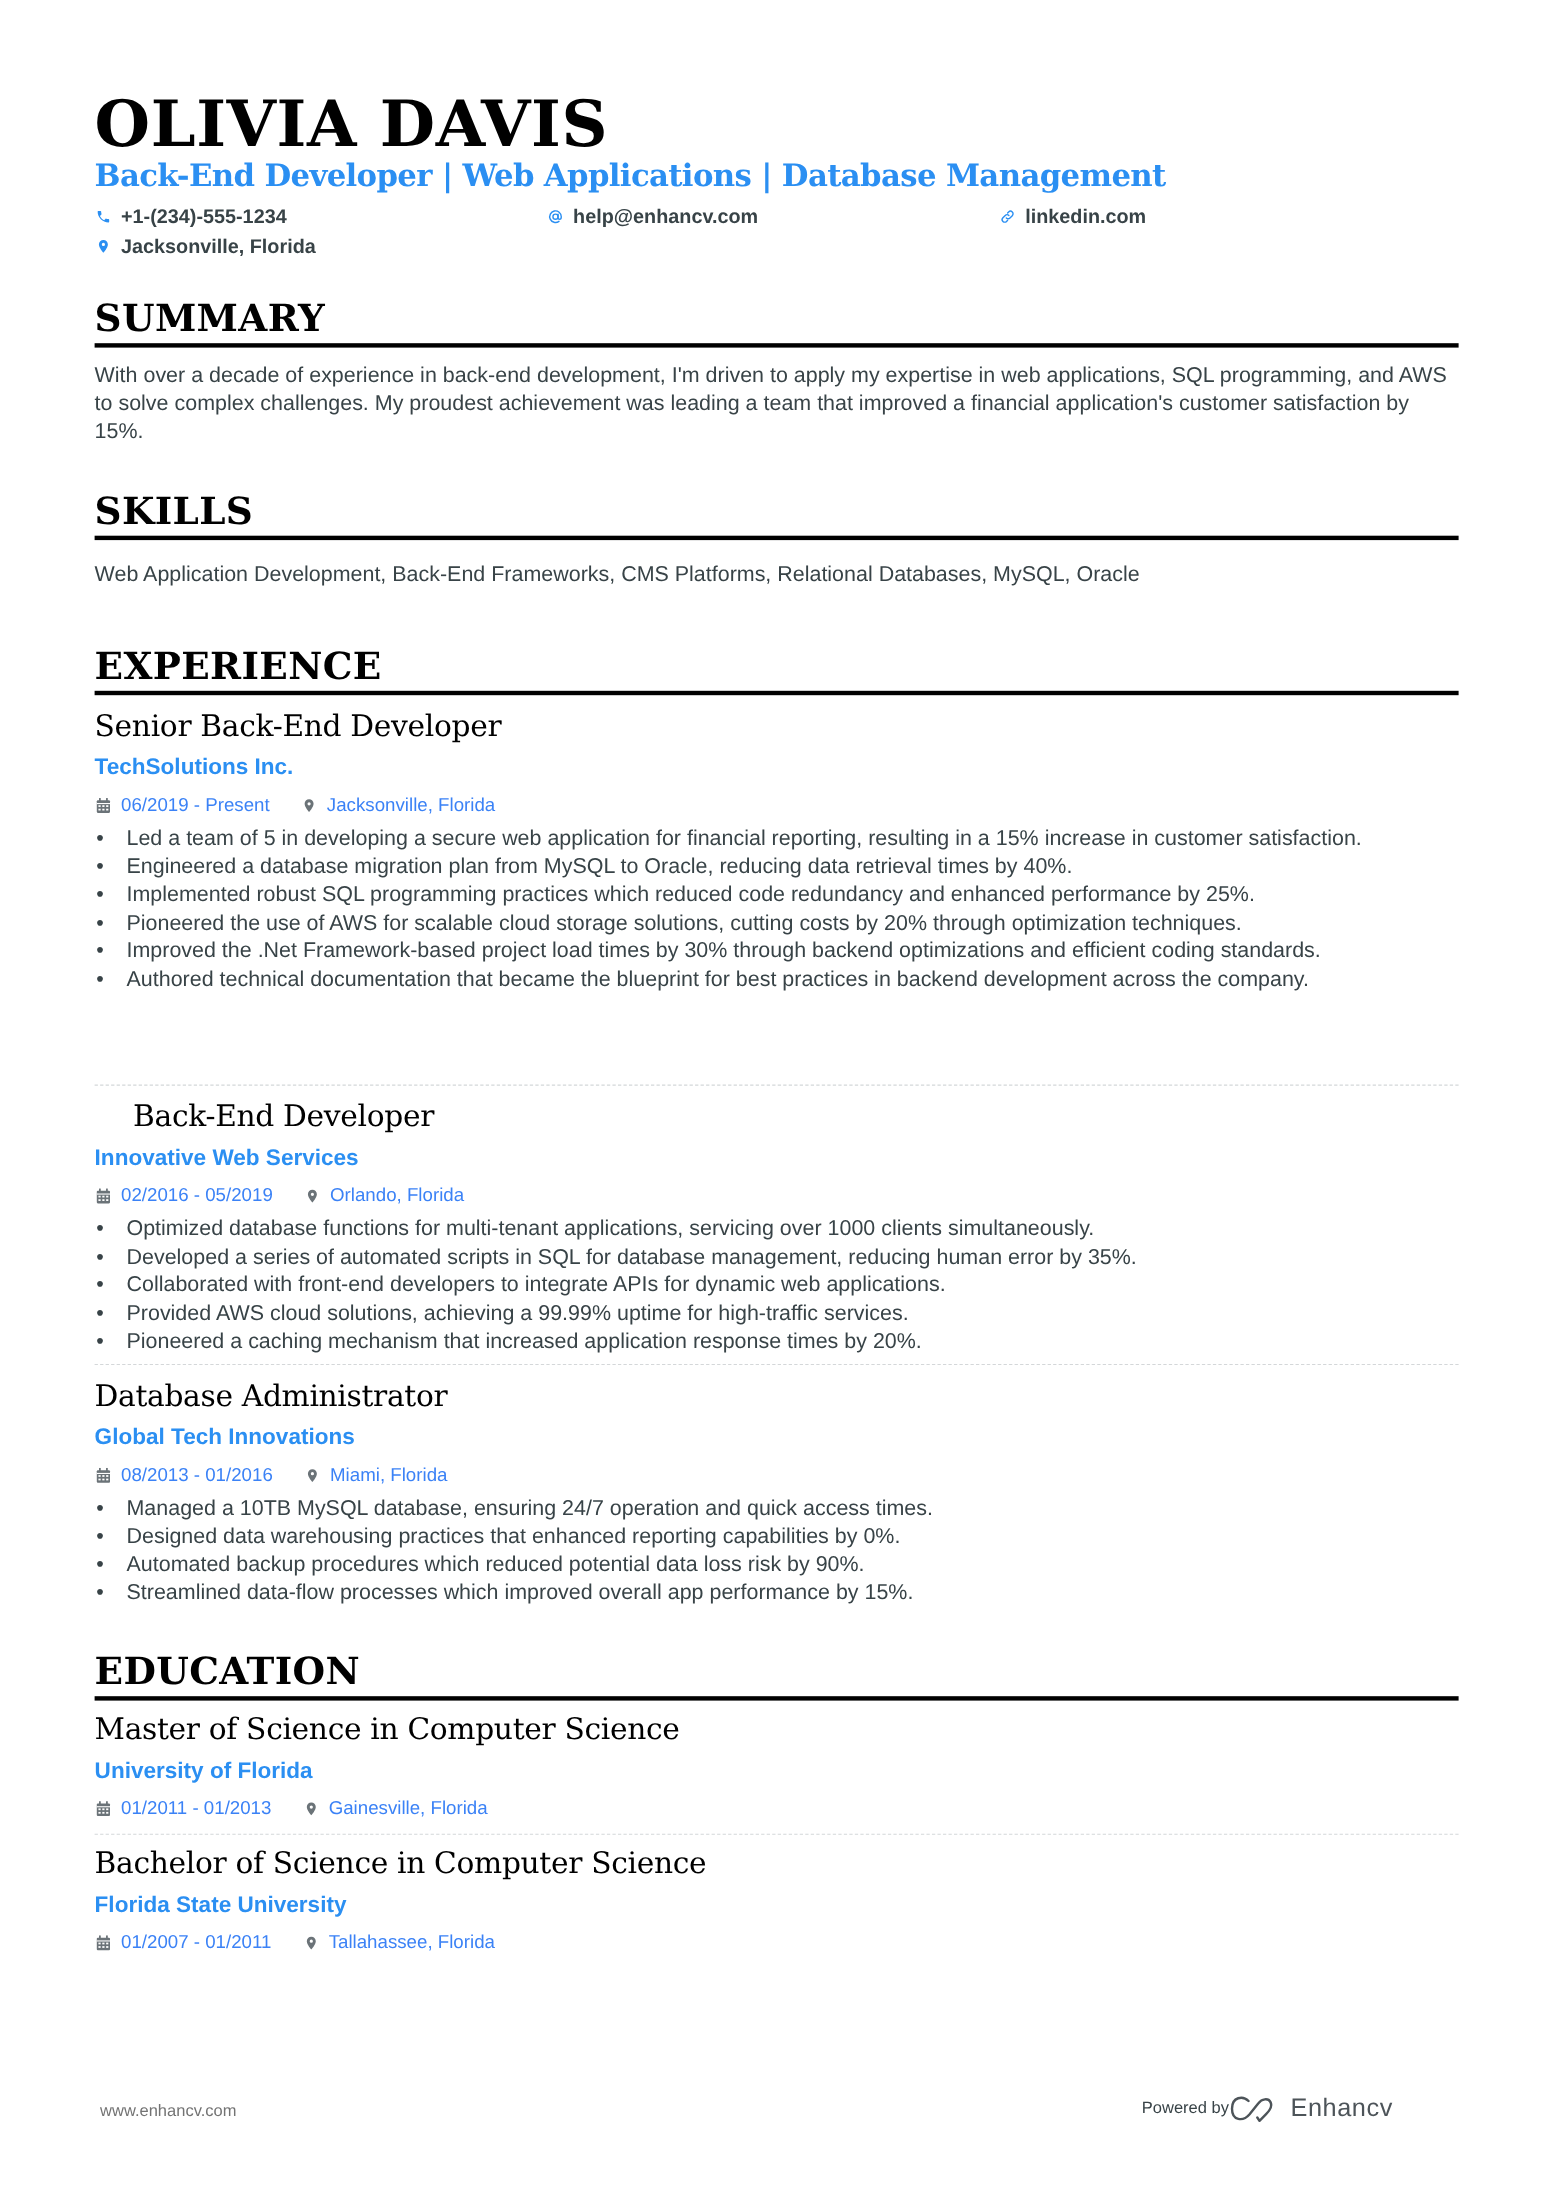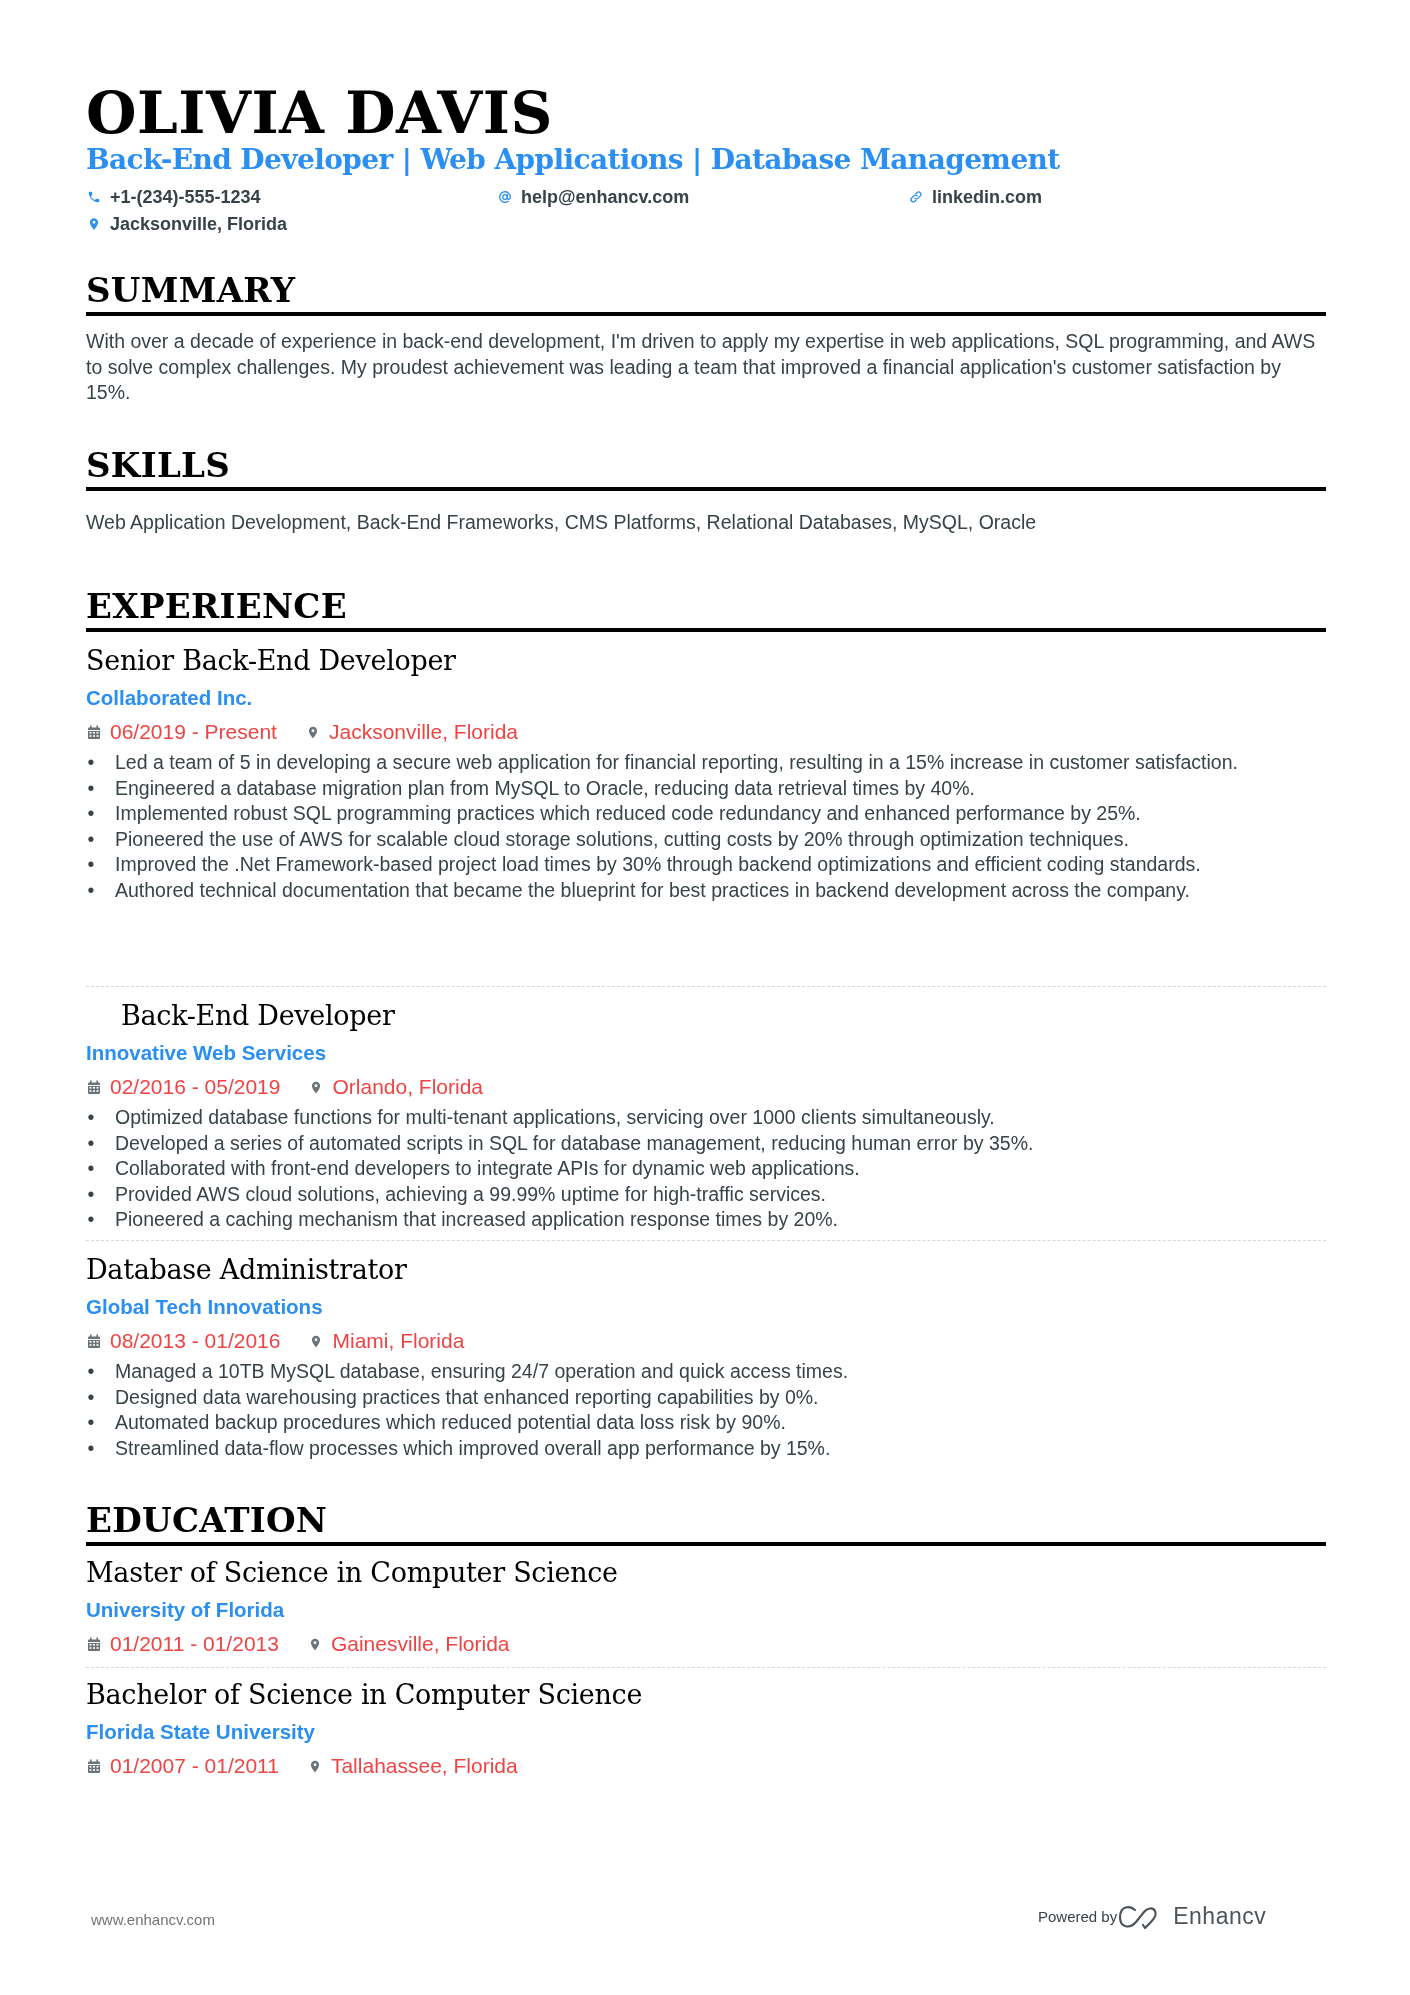--- a/index.html
+++ b/index.html
@@ -14,21 +14,21 @@
     .contact .ic { width: 16px; height: 16px; margin-right: 8px; display: inline-flex; align-items: center; justify-content: center; color: #2b8ff2; }
     .contact .ic svg { width: 14px; height: 14px; }
 
     .section-title { position: absolute; left: 0; font-family: "DejaVu Serif", serif; font-weight: bold; font-size: 34px; color: #000; line-height: 40px; letter-spacing: 0.3px; }
     .rule { position: absolute; left: 0; width: 1240px; height: 4px; background: #000; }
 
     .para { position: absolute; left: 0; width: 1240px; font-size: 19.5px; line-height: 25.5px; color: #384347; }
 
     .role { position: absolute; left: 0; font-family: "DejaVu Serif", serif; font-size: 27px; color: #000; line-height: 32px; white-space: nowrap; letter-spacing: -0.3px; }
     .company { position: absolute; left: 0; font-size: 20.5px; font-weight: bold; color: #2b8ff2; line-height: 24px; white-space: nowrap; }
-    .meta { position: absolute; left: 0; font-size: 21px; color: #ef4444; line-height: 22px; white-space: nowrap; display: flex; align-items: center; }
+    .meta { position: absolute; left: 0; font-size: 17px; color: #3b82f6; line-height: 22px; white-space: nowrap; display: flex; align-items: center; }
     .meta .ic { width: 16px; height: 16px; display: inline-flex; align-items: center; justify-content: center; margin-right: 8px; color: #6b7378; }
     .meta .ic svg { width: 14px; height: 15px; }
     .meta .gap { width: 28px; }
 
     .bullets { position: absolute; left: 0; width: 1240px; list-style: none; font-size: 19.5px; line-height: 25.5px; color: #384347; }
     .bullets li { position: relative; padding-left: 29px; }
     .bullets li .dot { position: absolute; left: 0; top: 0; width: 10px; text-align: center; }
 
     .dash { position: absolute; left: 0; width: 1240px; height: 0; border-top: 1.5px dashed #d4d7d9; }
 
@@ -90,21 +90,21 @@
 
   <div class="section-title" style="top:445px;">SKILLS</div>
   <div class="rule" style="top:487px;"></div>
   <div class="para" style="top:510px;">Web Application Development, Back-End Frameworks, CMS Platforms, Relational Databases, MySQL, Oracle</div>
 
   <div class="section-title" style="top:586px;">EXPERIENCE</div>
   <div class="rule" style="top:628px;"></div>
 
   <div>
     <div class="role" style="top:645px;">Senior Back-End Developer</div>
-    <div class="company" style="top:686px;">Collaborated Inc.</div>
+    <div class="company" style="top:686px;">TechSolutions Inc.</div>
     <div class="meta" style="top:721px;">
       <span class="ic">
         <svg viewBox="0 0 14 15">
             <rect x="1" y="2.5" width="12" height="11.5" rx="1" fill="currentColor"></rect>
             <rect x="3" y="0.5" width="1.6" height="3" fill="currentColor"></rect>
             <rect x="9.4" y="0.5" width="1.6" height="3" fill="currentColor"></rect>
             <rect x="1" y="5" width="12" height="1" fill="#fff"></rect>
             <g fill="#fff">
               <rect x="2.5" y="7" width="2" height="1.6"></rect>
               <rect x="6" y="7" width="2" height="1.6"></rect>

